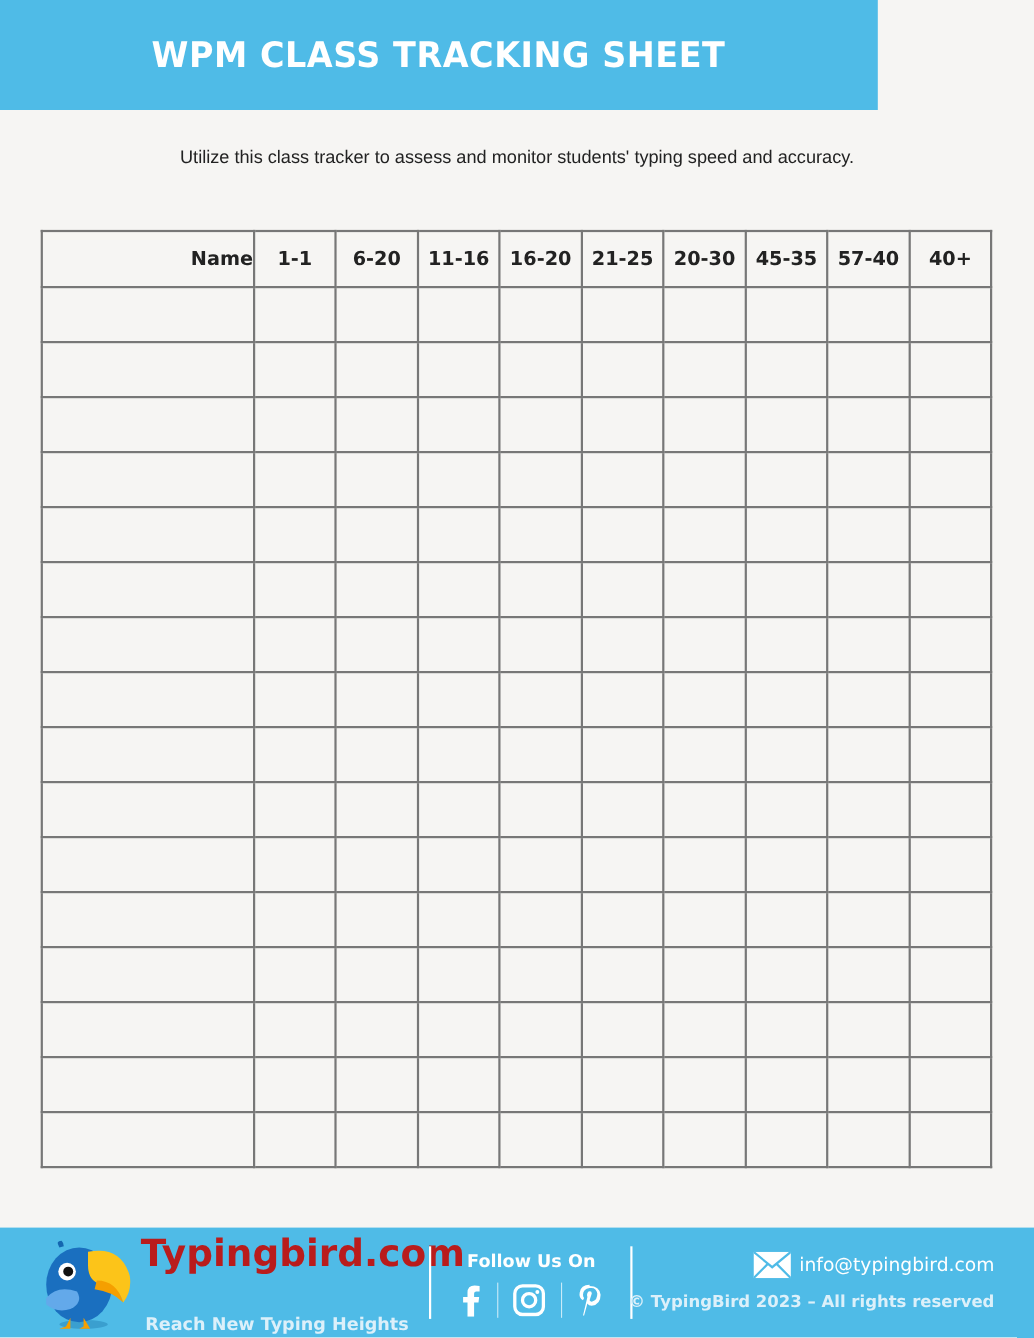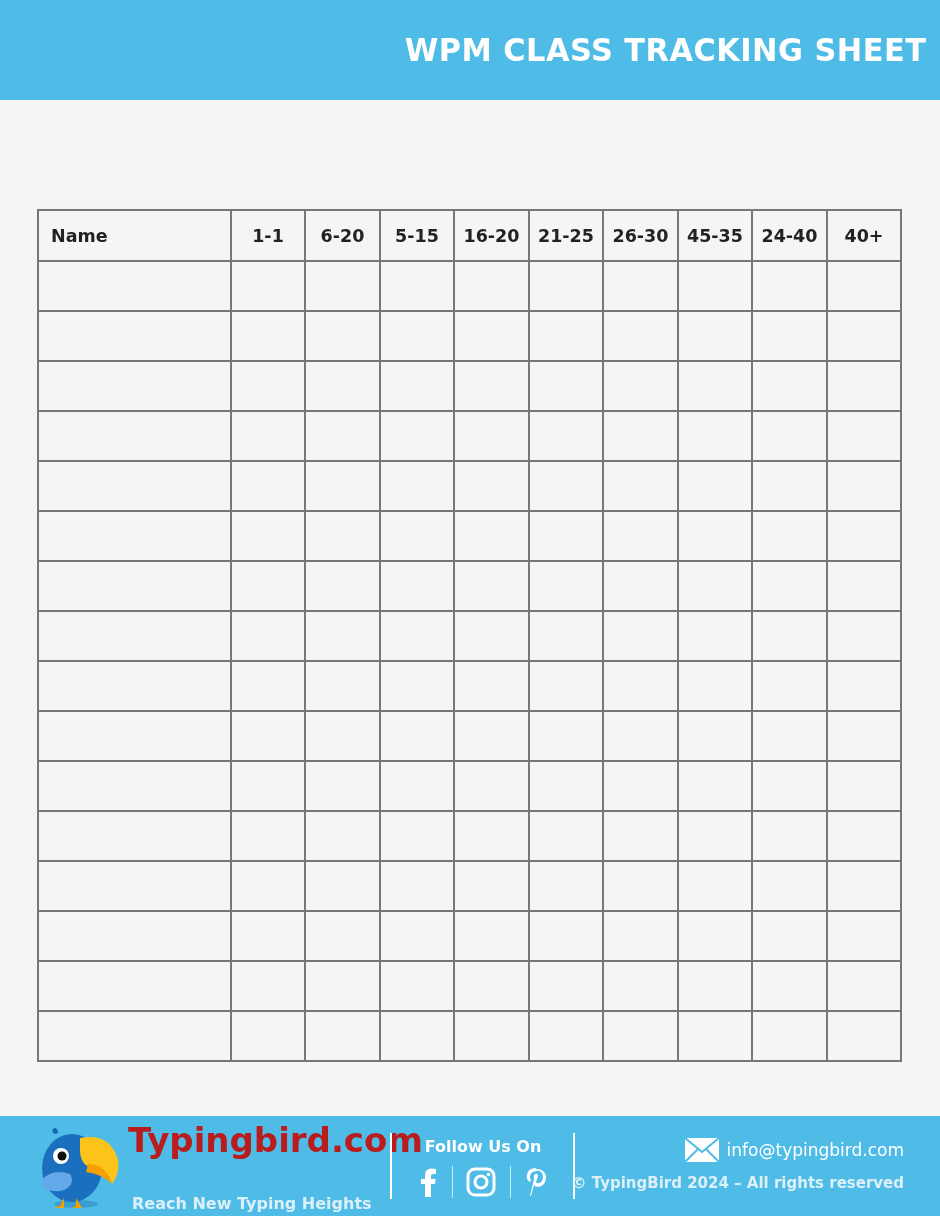--- a/index.html
+++ b/index.html
@@ -1,69 +1,70 @@
 <!DOCTYPE html>
 <html><head>
 <meta charset="utf-8">
 <style>
   * { box-sizing: border-box; margin: 0; padding: 0; }
   body { width: 940px; height: 1216px; background: #f6f5f3; font-family: "DejaVu Sans", sans-serif; color: #222; position: relative; overflow: hidden; }
-  .header { position: absolute; left: 0; top: 0; width: 940px; height: 100px; background: #4fbbe7; display: flex; align-items: center; justify-content: flex-end; }
+  .header { position: absolute; left: 0; top: 0; width: 798px; height: 100px; background: #4fbbe7; display: flex; align-items: center; justify-content: center; }
   .header h1 { color: #fff; font-size: 32px; font-weight: bold; letter-spacing: 0.5px; font-family: "DejaVu Sans", sans-serif; transform: scaleX(0.95); }
   .intro { position: absolute; top: 128px; left: 0; width: 940px; text-align: center; font-size: 16.5px; line-height: 30px; color: #222; font-family: "Liberation Sans", sans-serif; }
   table.tracker { position: absolute; left: 37px; top: 209px; border-collapse: collapse; table-layout: fixed; }
   table.tracker td, table.tracker th { border: 2px solid #777; height: 50px; background: #f6f5f3; }
   table.tracker th { font-family: "DejaVu Sans", sans-serif; font-weight: 600; font-size: 17.5px; color: #222; text-align: center; height: 51px; }
-  table.tracker th.name-col { text-align: left; padding-left: 12px; }
+  table.tracker th.name-col { text-align: right; padding-left: 12px; }
   .footer { position: absolute; left: 0; top: 1116px; width: 940px; height: 100px; background: #4fbbe7; color: #fff; }
   .bird { position: absolute; left: 36px; top: 1124px; width: 86px; height: 86px; }
   .brand { position: absolute; left: 128px; top: 1120px; font-family: "DejaVu Sans", sans-serif; font-weight: bold; font-size: 34px; color: #b91c1c; }
   .tagline { position: absolute; left: 132px; top: 1174px; font-family: "DejaVu Sans", sans-serif; font-weight: bold; font-size: 16px; color: #dcf0fa; margin-top: 20px; }
   .vdiv { position: absolute; top: 1133px; width: 2px; height: 66px; background: #fff; }
   .follow { position: absolute; left: 392px; width: 182px; top: 1137px; text-align: center; font-family: "DejaVu Sans", sans-serif; font-weight: bold; font-size: 16px; color: #fff; }
   .socials { position: absolute; left: 418px; top: 1165px; width: 130px; height: 34px; display: flex; align-items: center; justify-content: space-between; }
   .socials .sep { width: 1px; height: 32px; background: rgba(255,255,255,0.7); }
   .socials svg { display: block; }
   .email { position: absolute; right: 36px; top: 1138px; display: flex; align-items: center; gap: 8px; font-family: "DejaVu Sans", sans-serif; font-weight: 400; font-size: 17px; color: #fff; }
   .copyright { position: absolute; right: 36px; top: 1174px; font-family: "DejaVu Sans", sans-serif; font-weight: bold; font-size: 15px; color: #dcf0fa; }
 </style>
 </head>
 <body>
 
 <div class="header">
   <h1>WPM CLASS TRACKING SHEET</h1>
 </div>
 
 <div class="intro">
+  <div>Utilize this class tracker to assess and monitor students' typing speed and accuracy.</div>
 </div>
 
 <table class="tracker">
   <colgroup id="cols">
       <col style="width: 193px;">
       <col style="width: 74px;">
       <col style="width: 75px;">
       <col style="width: 74px;">
       <col style="width: 75px;">
       <col style="width: 74px;">
       <col style="width: 75px;">
       <col style="width: 74px;">
       <col style="width: 75px;">
       <col style="width: 74px;">
     </colgroup>
   <thead>
     <tr id="head-row">
         <th class="name-col">Name</th>
         <th>1-1</th>
         <th>6-20</th>
-        <th>5-15</th>
+        <th>11-16</th>
         <th>16-20</th>
         <th>21-25</th>
-        <th>26-30</th>
+        <th>20-30</th>
         <th>45-35</th>
-        <th>24-40</th>
+        <th>57-40</th>
         <th>40+</th>
       </tr>
   </thead>
   <tbody id="body-rows">
       <tr>
         <td></td>
         <td></td>
         <td></td>
         <td></td>
         <td></td>
@@ -294,13 +295,13 @@
 </div>
 
 <div class="email">
   <svg width="34" height="24" viewBox="0 0 34 24">
     <rect x="0" y="0" width="34" height="24" fill="#fff"></rect>
     <path d="M0 0 L17 14 L34 0" fill="none" stroke="#4fbbe7" stroke-width="2"></path>
     <path d="M0 24 L13 11 M34 24 L21 11" stroke="#4fbbe7" stroke-width="2"></path>
   </svg>
   <span>info@typingbird.com</span>
 </div>
-<div class="copyright">© TypingBird 2024 – All rights reserved</div>
+<div class="copyright">© TypingBird 2023 – All rights reserved</div>
 
 </body></html>

